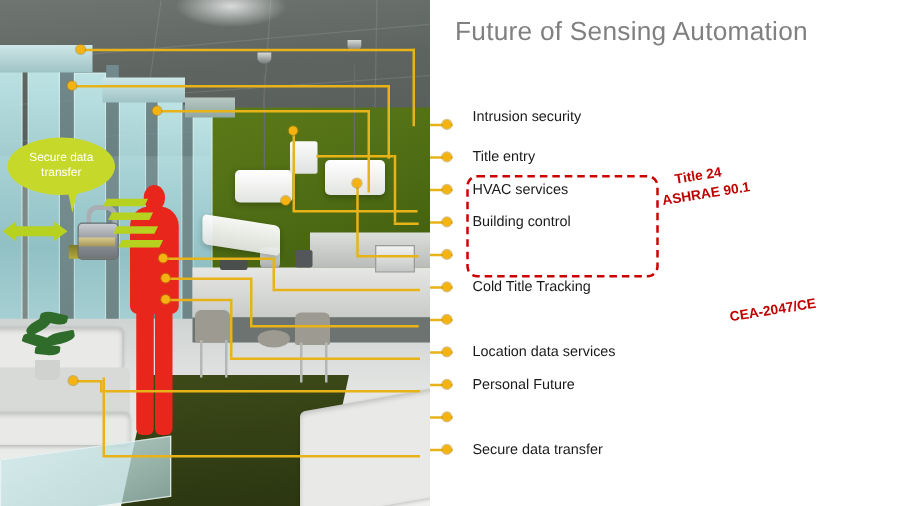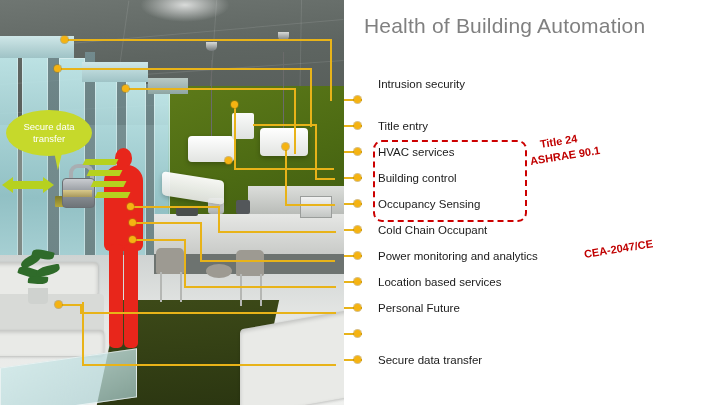--- a/index.html
+++ b/index.html
@@ -263,32 +263,30 @@
     </svg>
 
     <div class="bolt" style="left:84px;top:159px;width:33px;height:6px;"></div>
     <div class="bolt" style="left:88px;top:170px;width:33px;height:6px;"></div>
     <div class="bolt" style="left:92px;top:181px;width:33px;height:6px;"></div>
     <div class="bolt" style="left:96px;top:192px;width:33px;height:6px;"></div>
   </div>
 
   <div id="right">
 
-    <div id="title">Health of Building Automation</div>
+    <div id="title">Future of Sensing Automation</div>
 
     <div class="redbox"></div>
 
-    <div class="item" style="top:78px;">Intrusion security</div>
+    <div class="item" style="top:88px;">Intrusion security</div>
     <div class="item" style="top:120px;">Title entry</div>
     <div class="item" style="top:146px;">HVAC services</div>
     <div class="item" style="top:172px;">Building control</div>
-    <div class="item" style="top:198px;">Occupancy Sensing</div>
-    <div class="item" style="top:224px;">Cold Chain Occupant</div>
-    <div class="item" style="top:250px;">Power monitoring and analytics</div>
-    <div class="item" style="top:276px;">Location based services</div>
+    <div class="item" style="top:224px;">Cold Title Tracking</div>
+    <div class="item" style="top:276px;">Location data services</div>
     <div class="item" style="top:302px;">Personal Future</div>
     <div class="item" style="top:354px;">Secure data transfer</div>
 
     <div class="yline yh" style="left:0px;top:99px;width:18px;"></div>
     <div class="ydot" style="left:10px;top:96px;"></div>
     <div class="yline yh" style="left:0px;top:125px;width:18px;"></div>
     <div class="ydot" style="left:10px;top:122px;"></div>
     <div class="yline yh" style="left:0px;top:151px;width:18px;"></div>
     <div class="ydot" style="left:10px;top:148px;"></div>
     <div class="yline yh" style="left:0px;top:177px;width:18px;"></div>

